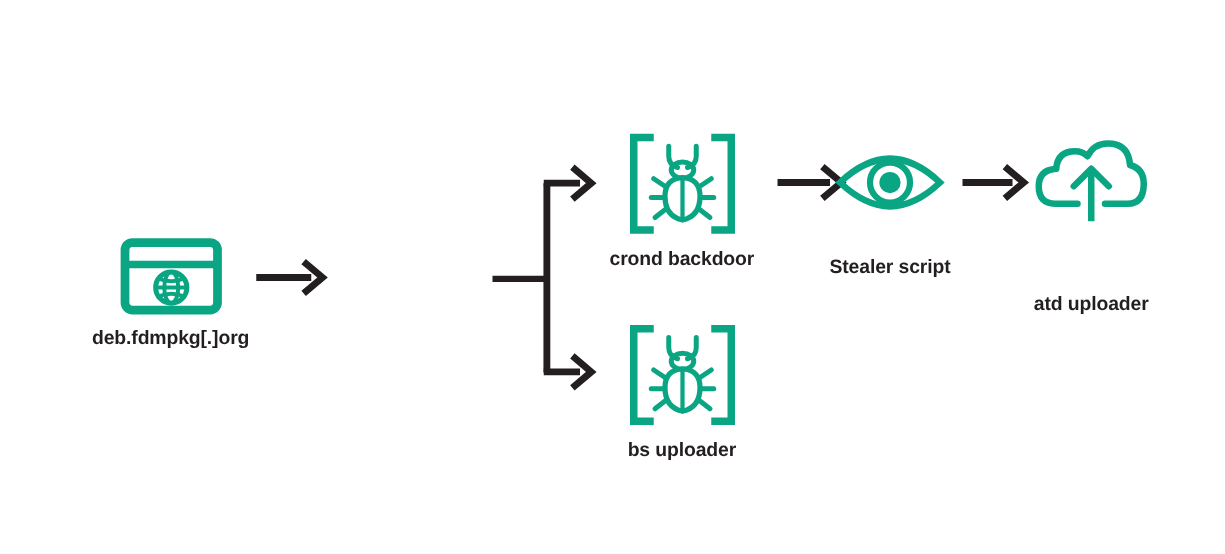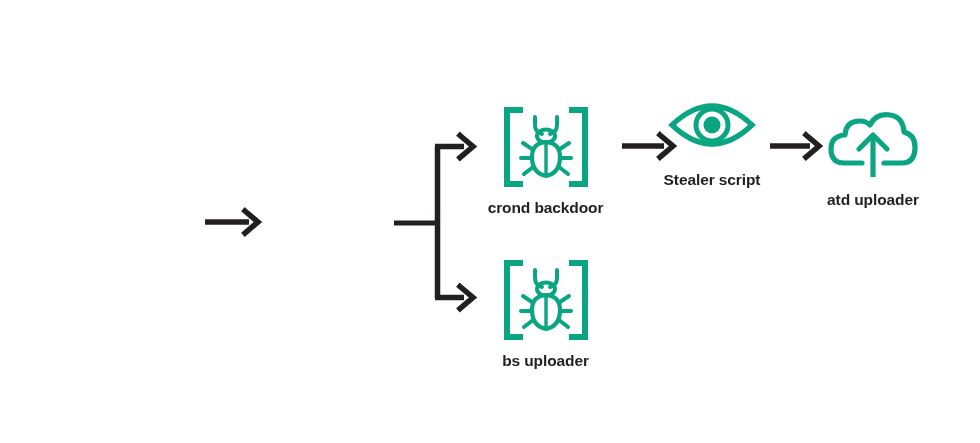--- a/index.html
+++ b/index.html
@@ -41,20 +41,34 @@
   .connector {
     position: absolute;
   }
   svg { display: block; overflow: visible; }
 </style>
 </head>
 <body>
 
 <div id="diagram">
 
+  <div class="node" style="left:55px; top:190px; width:163px;">
+    <span class="icon-box">
+      <svg width="82" height="62" viewBox="0 0 82 62" fill="none">
+        <rect x="4" y="4" width="74" height="54" rx="6" ry="6" stroke="#0aa582" stroke-width="7"></rect>
+        <line x1="6" y1="21.5" x2="76" y2="21.5" stroke="#0aa582" stroke-width="6"></line>
+        <circle cx="41" cy="40" r="12.5" stroke="#0aa582" stroke-width="4"></circle>
+        <ellipse cx="41" cy="40" rx="5.6" ry="12.5" stroke="#0aa582" stroke-width="3.2"></ellipse>
+        <line x1="28.5" y1="40" x2="53.5" y2="40" stroke="#0aa582" stroke-width="3.2"></line>
+        <path d="M31 33 Q41 37 51 33" stroke="#0aa582" stroke-width="3" fill="none"></path>
+        <path d="M31 47 Q41 43 51 47" stroke="#0aa582" stroke-width="3" fill="none"></path>
+      </svg>
+    </span>
+    <div class="node-label">deb.fdmpkg[.]org</div>
+  </div>
 
   <div class="connector" style="left:203px; top:208px;">
     <svg width="62" height="28" viewBox="0 0 62 28">
       <line x1="2" y1="14" x2="46" y2="14" stroke="#231f20" stroke-width="5.5"></line>
       <polyline points="42,3 55,14 42,25" stroke="#231f20" stroke-width="5.5" fill="none" stroke-linecap="square" stroke-linejoin="miter"></polyline>
     </svg>
   </div>
 
 
   <div class="connector" style="left:392px; top:138px;">
@@ -89,39 +103,39 @@
     <div class="node-label">crond backdoor</div>
   </div>
 
   <div class="connector" style="left:620px; top:132px;">
     <svg width="60" height="28" viewBox="0 0 60 28">
       <line x1="2" y1="14" x2="44" y2="14" stroke="#231f20" stroke-width="5.5"></line>
       <polyline points="40,3 53,14 40,25" stroke="#231f20" stroke-width="5.5" fill="none" stroke-linecap="square" stroke-linejoin="miter"></polyline>
     </svg>
   </div>
 
-  <div class="node" style="left:657px; top:89px; width:110px;">
+  <div class="node" style="left:657px; top:110px; width:110px;gap:13px;">
     <span class="icon-box">
       <svg width="92" height="72" viewBox="0 0 92 72" fill="none">
         <path d="M6 36 Q46 -2 86 36 Q46 74 6 36 Z" stroke="#0aa582" stroke-width="5.2" fill="none"></path>
         <circle cx="46" cy="36" r="16" stroke="#0aa582" stroke-width="5"></circle>
         <circle cx="46" cy="36" r="8.5" fill="#0aa582"></circle>
       </svg>
     </span>
     <div class="node-label">Stealer script</div>
   </div>
 
   <div class="connector" style="left:768px; top:132px;">
     <svg width="58" height="28" viewBox="0 0 58 28">
       <line x1="2" y1="14" x2="42" y2="14" stroke="#231f20" stroke-width="5.5"></line>
       <polyline points="38,3 51,14 38,25" stroke="#231f20" stroke-width="5.5" fill="none" stroke-linecap="square" stroke-linejoin="miter"></polyline>
     </svg>
   </div>
 
-  <div class="node" style="left:818px; top:105px; width:110px;">
+  <div class="node" style="left:818px; top:105px; width:110px;gap:44px;">
     <span class="icon-box">
       <svg width="94" height="76" viewBox="0 0 94 76" fill="none">
         <path d="M36 58 L18 58 Q5 58 5 44 Q5 31 19 30 Q20 16 34 16 Q40 16 44 20 Q50 8 64 10 Q77 12 78 27 Q89 30 89 42 Q89 58 76 58 L58 58" stroke="#0aa582" stroke-width="5.2" fill="none" stroke-linecap="round" stroke-linejoin="round"></path>
         <line x1="47" y1="30" x2="47" y2="72" stroke="#0aa582" stroke-width="5.2"></line>
         <polyline points="33,44 47,30 61,44" stroke="#0aa582" stroke-width="5.2" fill="none" stroke-linecap="round" stroke-linejoin="round"></polyline>
       </svg>
     </span>
     <div class="node-label">atd uploader</div>
   </div>
 

